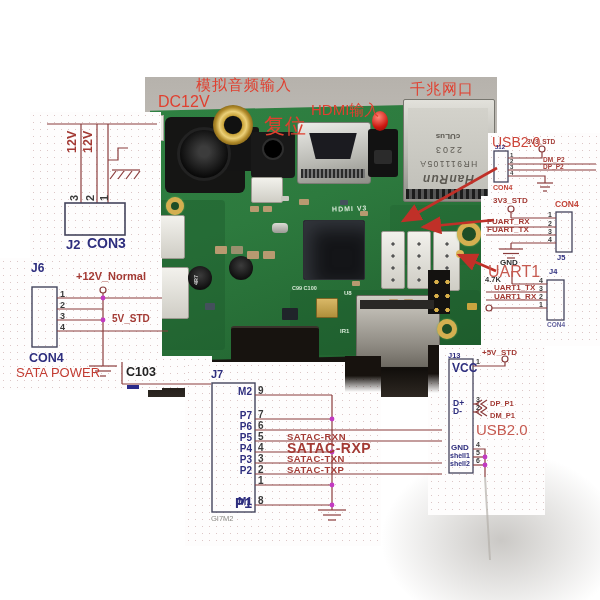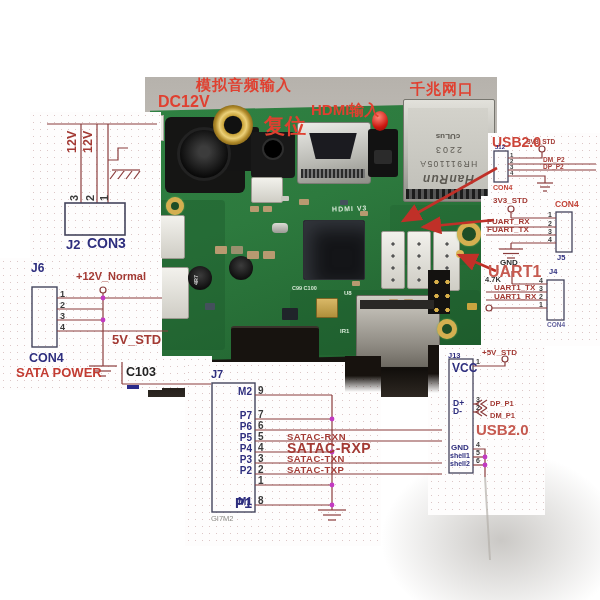--- a/index.html
+++ b/index.html
@@ -1,19 +1,19 @@
 <!DOCTYPE html>
 <html><head>
 <meta charset="utf-8">
 <style>
   html,body{margin:0;padding:0;background:#fff}
   #stage{position:relative;width:600px;height:600px;overflow:hidden;background:#fff;font-family:"Liberation Sans",sans-serif}
   .abs{position:absolute}
   .t{position:absolute;white-space:nowrap;line-height:1;font-family:"Liberation Sans",sans-serif}
-  .red{color:#e04030;font-weight:bold}
+  .red{color:#e04030;font-weight:normal}
   .net{color:#a33a34;font-weight:bold}
   .navy{color:#2e2e7e;font-weight:bold}
   .num{color:#3a3a3a;font-weight:bold}
   .silk{color:#d6e8d6;font-weight:bold}
   .panel{position:absolute;background-color:#fefdfd;background-image:radial-gradient(circle,#dcc6c6 0.7px,rgba(0,0,0,0) 0.8px);background-size:7px 7px;z-index:10}
   .smd{position:absolute;border-radius:1px;z-index:6}
   .gold-hole{position:absolute;border-radius:50%;border:5px solid #d4af50;background:#1e4d26;box-shadow:0 0 2px #7a5;z-index:6}
   .wconn{position:absolute;background:linear-gradient(180deg,#f2f1ec,#cfcdc5);border:1px solid #9a988f;border-radius:2px;z-index:6}
   .wpins{position:absolute;left:38%;top:10%;width:6px;height:80%;background-image:radial-gradient(circle,#5a5а5a 1.5px,transparent 1.7px);background-image:radial-gradient(circle,#555 1.5px,transparent 1.7px);background-size:6px 12px}
   .rot90{transform:rotate(-90deg);transform-origin:0 0}
@@ -265,21 +265,21 @@
     <span class="t num rot90" style="left:99px;top:201px;font-size:11px">1</span>
     <span class="t navy" style="left:66px;top:238px;font-size:13px">J2</span>
     <span class="t navy" style="left:87px;top:236px;font-size:14px">CON3</span>
 
     <span class="t navy" style="left:31px;top:262px;font-size:12px">J6</span>
     <span class="t net" style="left:76px;top:271px;font-size:11px">+12V_Normal</span>
     <span class="t num" style="left:60px;top:290px;font-size:9px">1</span>
     <span class="t num" style="left:60px;top:301px;font-size:9px">2</span>
     <span class="t num" style="left:60px;top:312px;font-size:9px">3</span>
     <span class="t num" style="left:60px;top:323px;font-size:9px">4</span>
-    <span class="t net" style="left:112px;top:333px;font-size:13px">5V_STD</span>
+    <span class="t net" style="left:112px;top:314px;font-size:10px">5V_STD</span>
     <span class="t navy" style="left:29px;top:352px;font-size:12.5px">CON4</span>
     <span class="t red" style="left:16px;top:366px;font-size:13px;color:#c23c32">SATA POWER</span>
     <span class="t" style="left:126px;top:366px;font-size:12.5px;color:#222;font-weight:bold">C103</span>
 
     <span class="t navy" style="left:211px;top:369px;font-size:11px">J7</span>
     <span class="t navy" style="left:222px;top:387px;width:30px;text-align:right;font-size:10px">M2</span>
     <span class="t navy" style="left:222px;top:411px;width:30px;text-align:right;font-size:10px">P7</span>
     <span class="t navy" style="left:222px;top:422px;width:30px;text-align:right;font-size:10px">P6</span>
     <span class="t navy" style="left:222px;top:433px;width:30px;text-align:right;font-size:10px">P5</span>
     <span class="t navy" style="left:222px;top:444px;width:30px;text-align:right;font-size:10px">P4</span>

